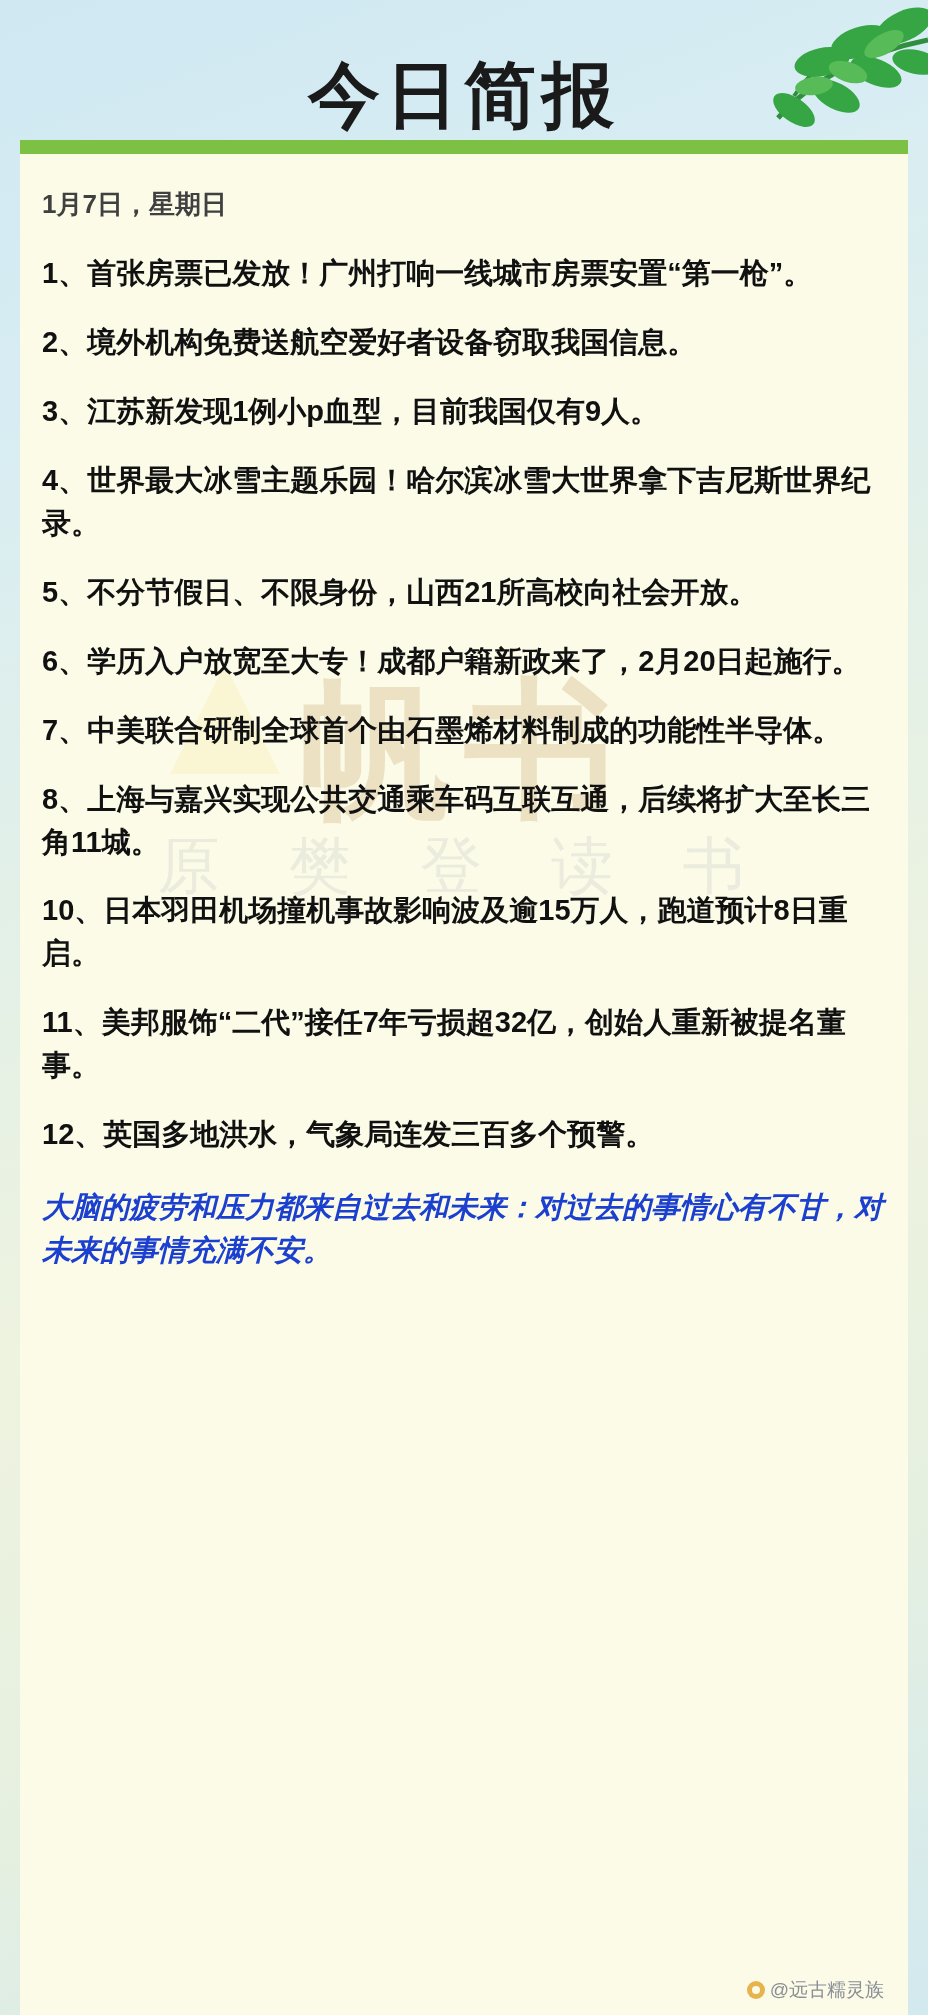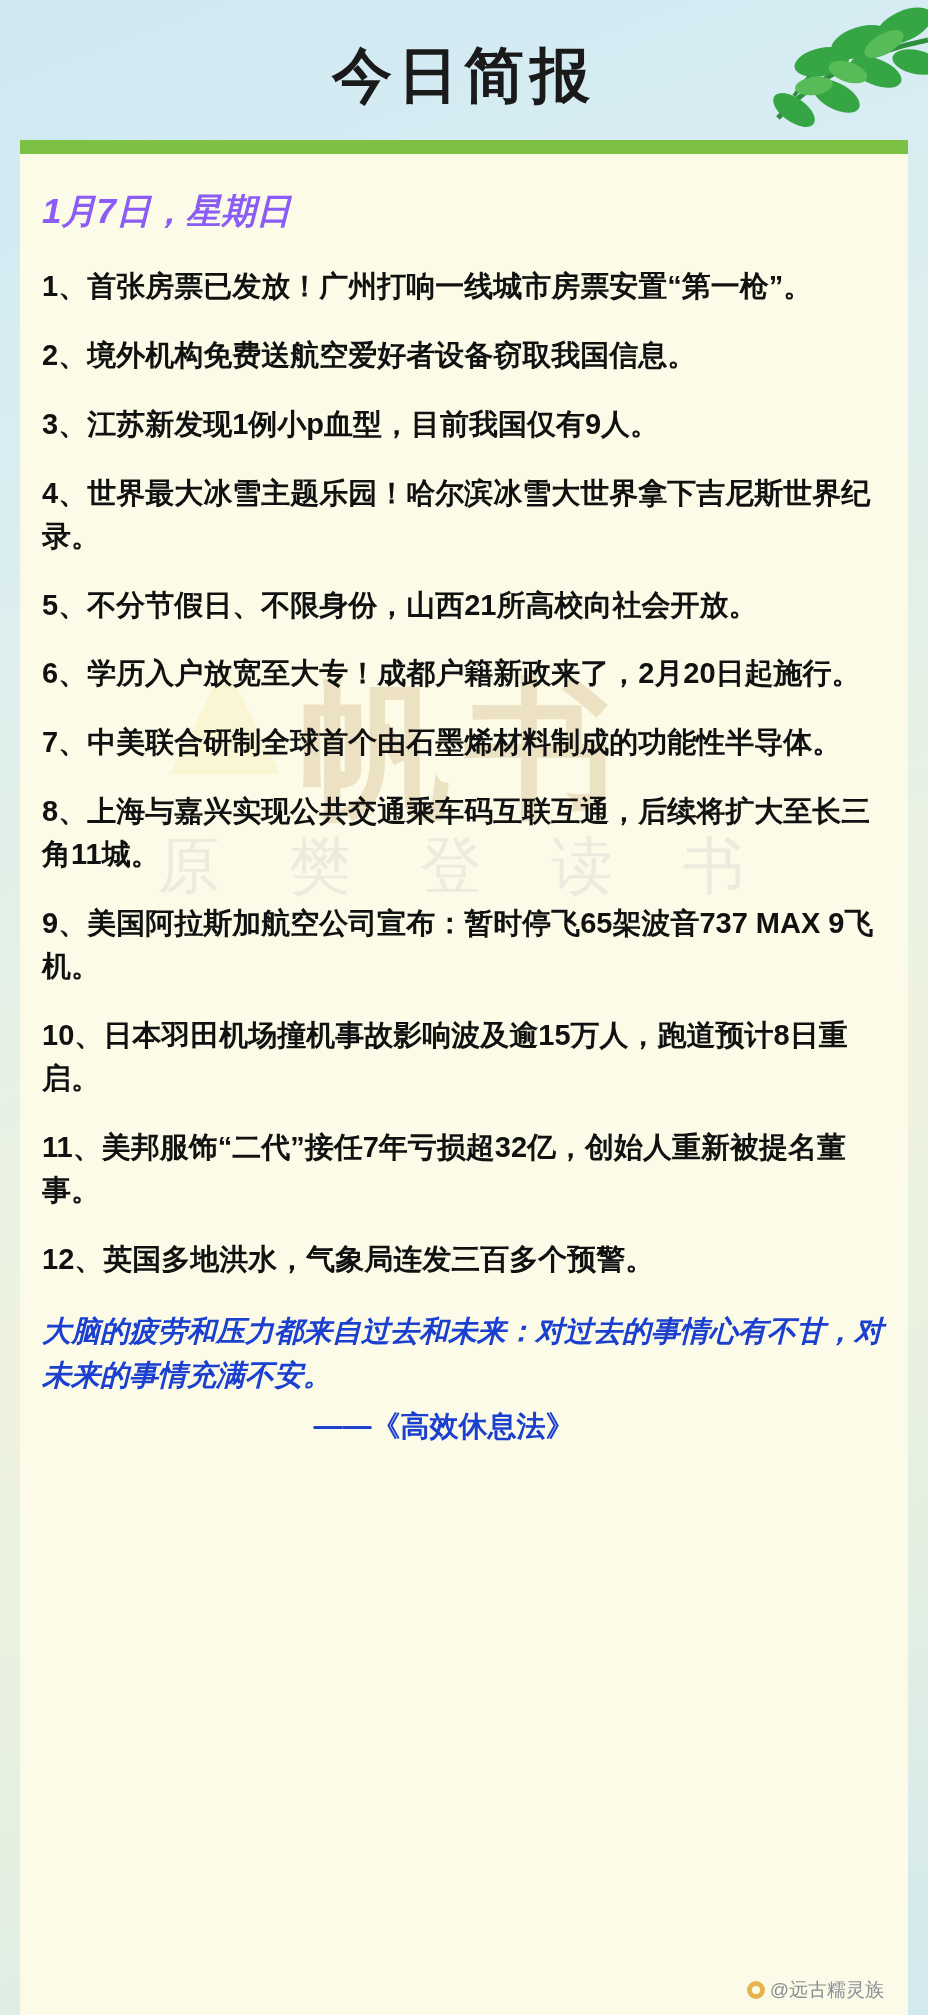--- a/index.html
+++ b/index.html
@@ -17,23 +17,23 @@
 
   
   .header {
     position: relative;
     height: 150px;
   }
   .title {
     position: absolute;
     left: 0;
     right: 0;
-    top: 36px;
-    text-align: center;
-    font-size: 60px;
+    top: 48px;
+    text-align: center;
+    font-size: 72px;
     font-weight: bold;
     color: #1a1a1a;
     letter-spacing: 6px;
     font-family: "Liberation Sans", sans-serif;
   }
   
   .branch {
     position: absolute;
     right: 0;
     top: 0;
@@ -91,26 +91,25 @@
     border-bottom: 110px solid #f0d24a;
     opacity: 0.75;
   }
 
   .content {
     position: relative;
     z-index: 2;
   }
 
   .date {
-    font-size: 35px;
-    font-weight: bold;
-    color: #8b5cf6;
+    font-size: 26px;
+    font-weight: bold;
+    color: #404040;
     margin: 4px 0 30px 0;
     line-height: 1.4;
-    font-style: italic;
   }
 
   .item {
     font-size: 29px;
     font-weight: bold;
     color: #111;
     line-height: 1.48;
     margin-bottom: 26px;
     letter-spacing: 0px;
   }
@@ -200,26 +199,24 @@
     <div class="date">1月7日，星期日</div>
 
     <div class="item">1、首张房票已发放！广州打响一线城市房票安置“第一枪”。</div>
     <div class="item">2、境外机构免费送航空爱好者设备窃取我国信息。</div>
     <div class="item">3、江苏新发现1例小p血型，目前我国仅有9人。</div>
     <div class="item">4、世界最大冰雪主题乐园！哈尔滨冰雪大世界拿下吉尼斯世界纪录。</div>
     <div class="item">5、不分节假日、不限身份，山西21所高校向社会开放。</div>
     <div class="item">6、学历入户放宽至大专！成都户籍新政来了，2月20日起施行。</div>
     <div class="item">7、中美联合研制全球首个由石墨烯材料制成的功能性半导体。</div>
     <div class="item">8、上海与嘉兴实现公共交通乘车码互联互通，后续将扩大至长三角11城。</div>
-    <div class="item">9、美国阿拉斯加航空公司宣布：暂时停飞65架波音737 MAX 9飞机。</div>
     <div class="item">10、日本羽田机场撞机事故影响波及逾15万人，跑道预计8日重启。</div>
     <div class="item">11、美邦服饰“二代”接任7年亏损超32亿，创始人重新被提名董事。</div>
     <div class="item">12、英国多地洪水，气象局连发三百多个预警。</div>
 
     <div class="quote">大脑的疲劳和压力都来自过去和未来：对过去的事情心有不甘，对未来的事情充满不安。</div>
-    <div class="quote-source">——《高效休息法》</div>
   </div>
 
   <div class="credit">
     <span class="weibo-eye"></span>
     <span>@远古糯灵族</span>
   </div>
 </div>
 
 </body></html>

